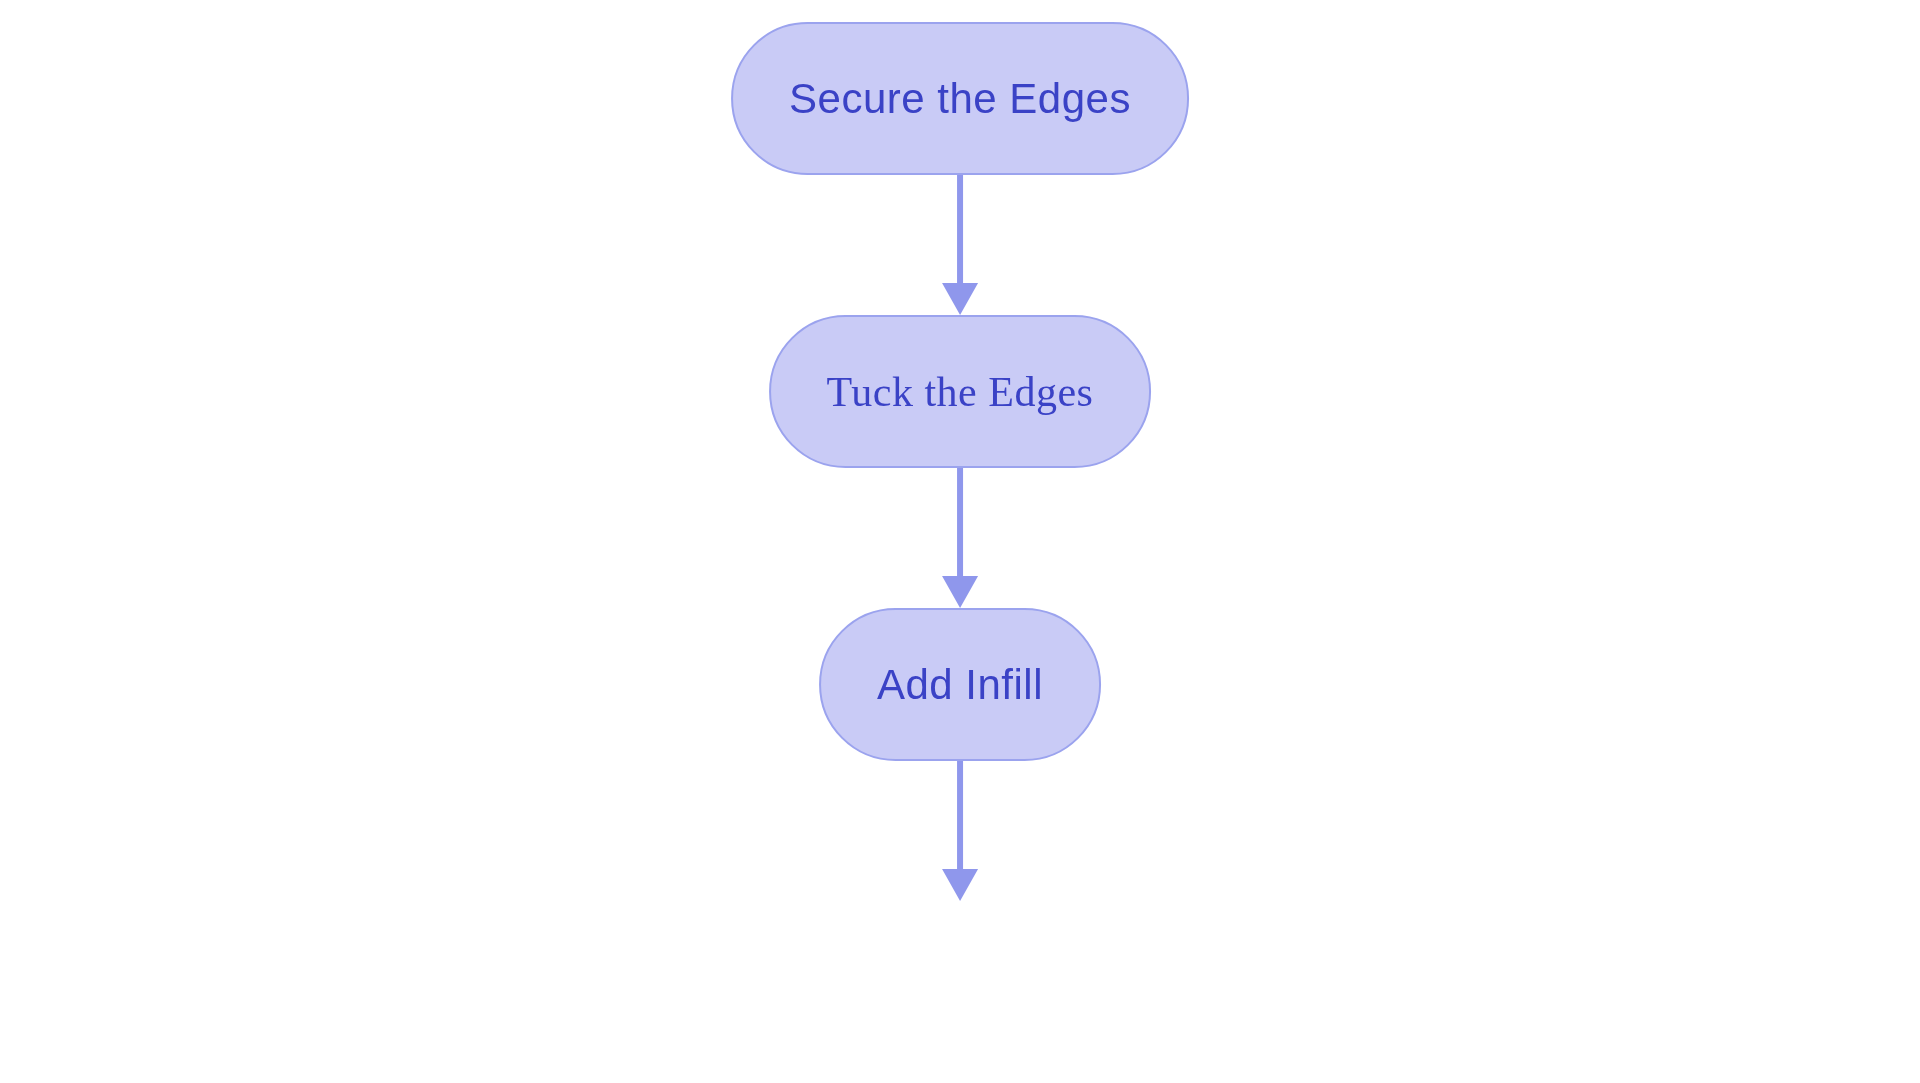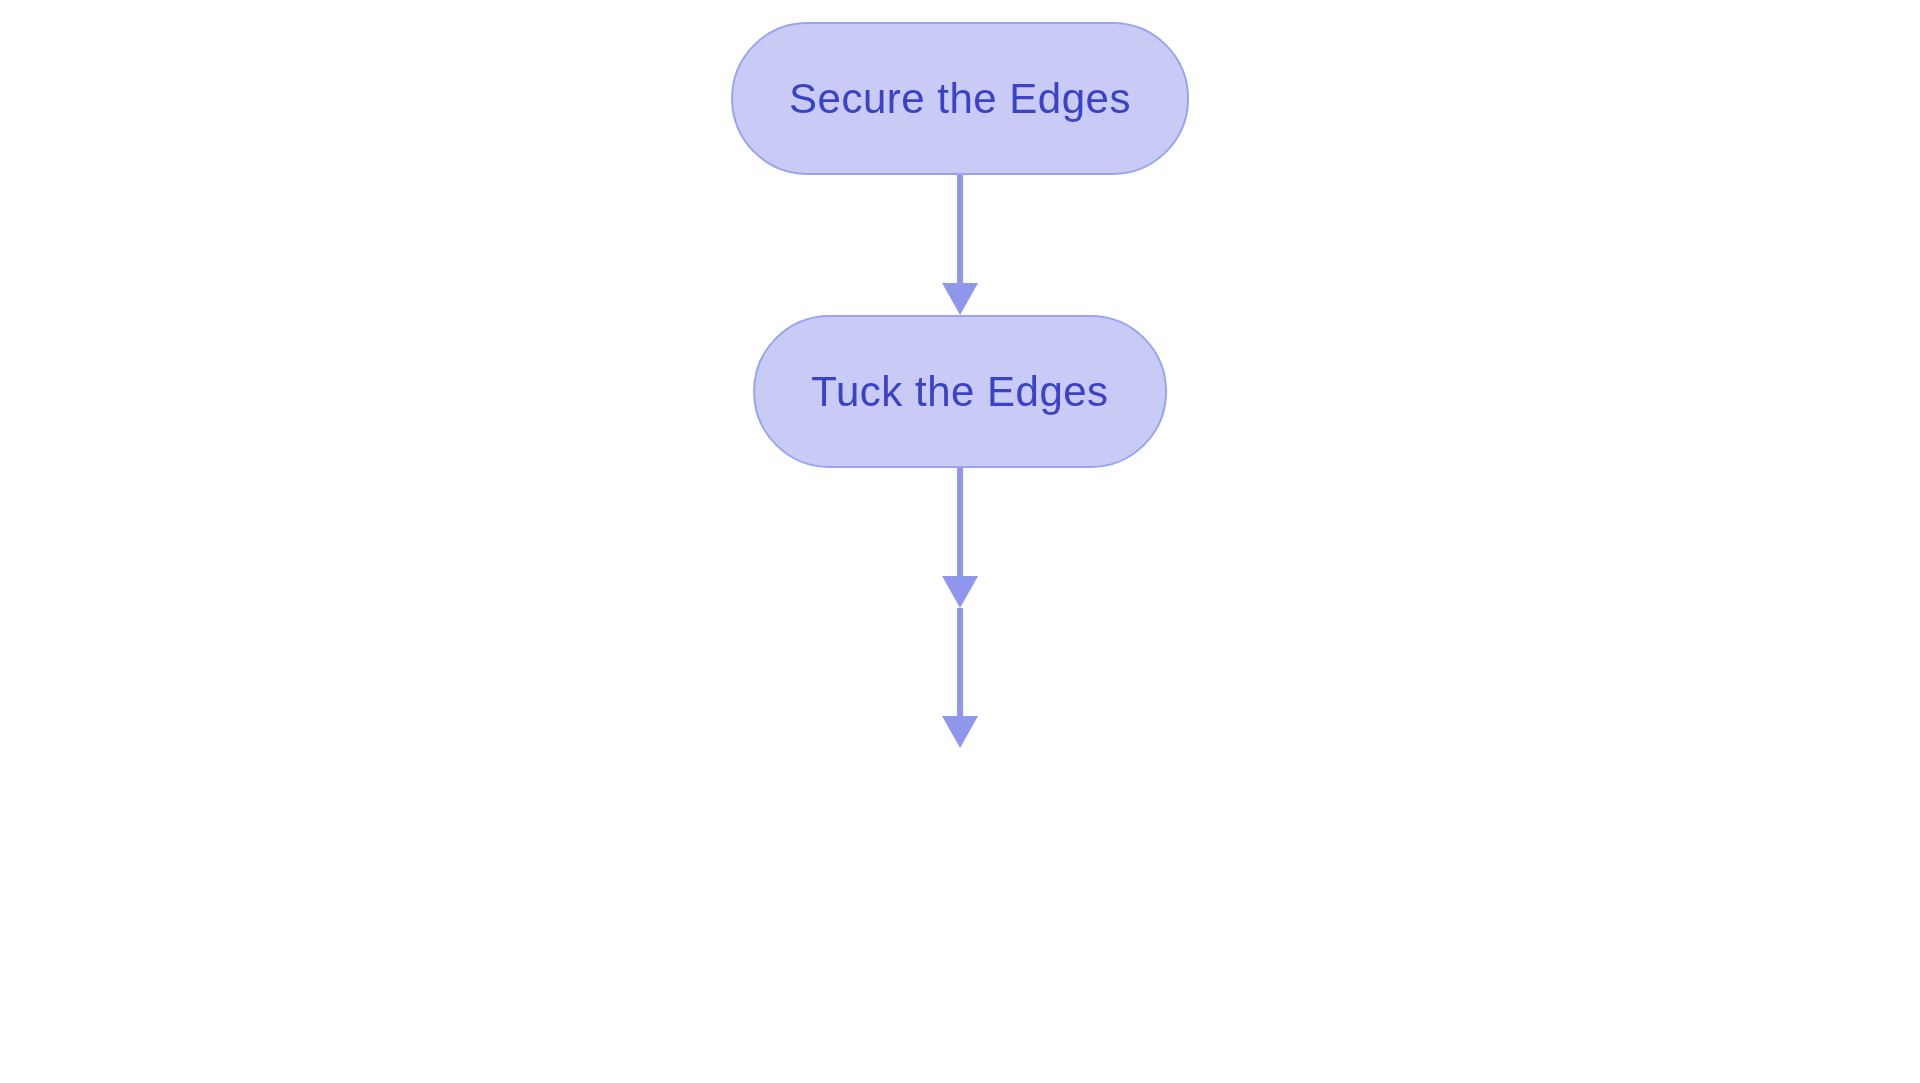--- a/index.html
+++ b/index.html
@@ -38,21 +38,21 @@
     color: var(--node-text);
     font-size: 42px;
     letter-spacing: 0.5px;
     display: flex;
     align-items: center;
     justify-content: center;
     padding: 12px 56px;
     white-space: nowrap;
   }
   .flow-node:nth-of-type(1){ min-width: 422px; }
-  .flow-node:nth-of-type(3){ min-width: 376px; }
+  .flow-node:nth-of-type(3){ min-width: 376px; font-family: Liberation Serif, serif; }
   .flow-node:nth-of-type(5){ min-width: 258px; }
   .flow-node:nth-of-type(7){ min-width: 360px; }
   .flow-arrow{
     position: relative;
     height: 140px;
     width: 40px;
   }
   .flow-arrow .shaft{
     position: absolute;
     left: 50%;
@@ -87,20 +87,21 @@
       <div class="head"></div>
     </div>
 
     <div class="flow-node">Tuck the Edges</div>
 
     <div class="flow-arrow">
       <div class="shaft"></div>
       <div class="head"></div>
     </div>
 
+    <div class="flow-node">Add Infill</div>
 
     <div class="flow-arrow">
       <div class="shaft"></div>
       <div class="head"></div>
     </div>
 
 
   </div>
 </div>
 

